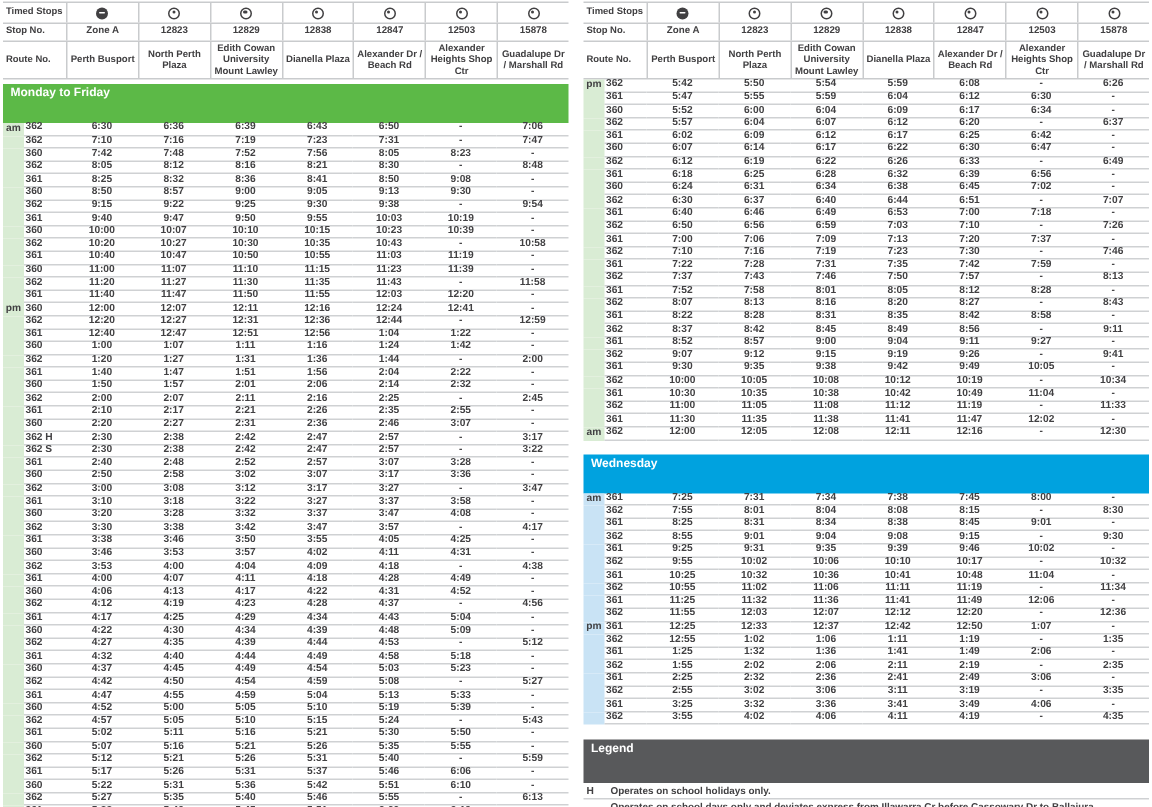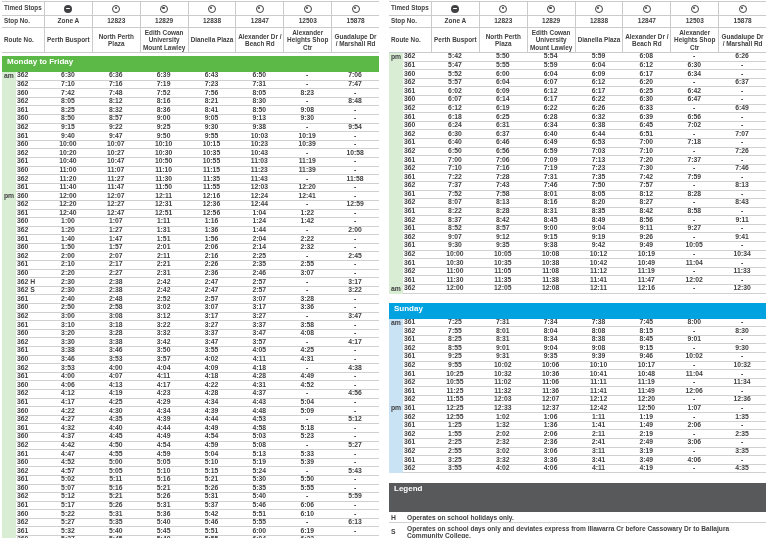--- a/index.html
+++ b/index.html
@@ -25,21 +25,21 @@
 
   .icn{position:relative;display:inline-block;box-sizing:border-box;}
   .icn.filled{width:8px;height:8px;border-radius:50%;background:#414042;}
   .icn.filled::after{content:"";position:absolute;left:2px;top:3.2px;width:4px;height:1.6px;
                      background:#fff;border-radius:1px;}
   .icn.ring{width:8px;height:8px;border-radius:50%;border:1.6px solid #414042;}
   .icn.ring::after{content:"";position:absolute;left:1.3px;top:1.3px;width:2.2px;height:2.2px;
                    border-radius:50%;background:#414042;}
 
   
-  .bar{height:16px;line-height:12px;color:#fff;font-weight:700;font-size:8px;
+  .bar{height:26px;line-height:12px;color:#fff;font-weight:700;font-size:8px;
        padding-left:5px;box-sizing:border-box;}
   .bar.weekday{background:#5cb947;}
   .bar.saturday{background:#00a2df;}
   .bar.first{margin-top:3px;}
   .gap{height:9px;}
 
   
   .row{display:grid;grid-template-columns:14px 28px repeat(7,1fr);height:8.6px;}
   .row > div{box-sizing:border-box;display:flex;align-items:center;justify-content:center;
              border-bottom:1px solid #cfd1d3;font-size:6.8px;font-weight:700;line-height:1;}
@@ -1132,21 +1132,21 @@
         <div class="route">362</div>
         <div>12:00</div>
         <div>12:05</div>
         <div>12:08</div>
         <div>12:11</div>
         <div>12:16</div>
         <div>-</div>
         <div>12:30</div>
       </div>
       <div class="gap"></div>
-      <div class="bar saturday">Sunday</div>
+      <div class="bar saturday">Wednesday</div>
       <div class="row">
         <div class="band saturday ampm">am</div>
         <div class="route">361</div>
         <div>7:25</div>
         <div>7:31</div>
         <div>7:34</div>
         <div>7:38</div>
         <div>7:45</div>
         <div>8:00</div>
         <div>-</div>

